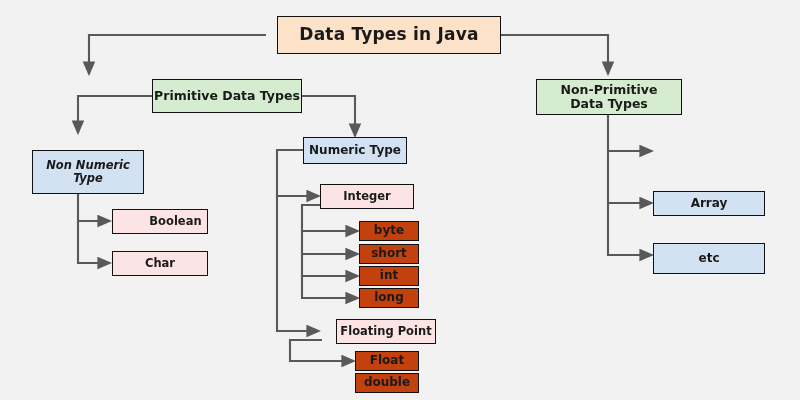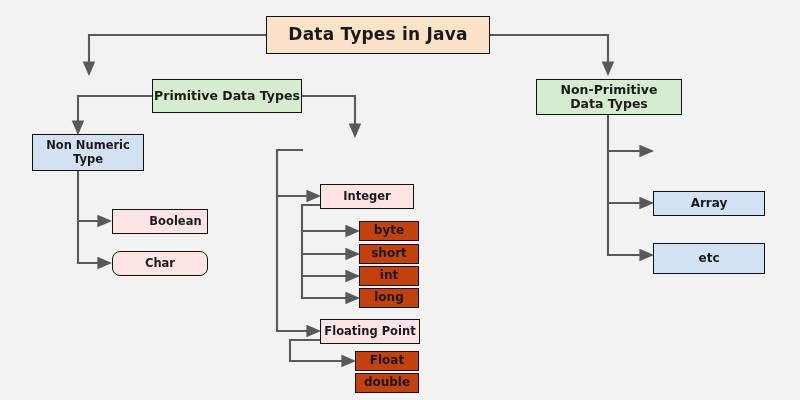--- a/index.html
+++ b/index.html
@@ -34,20 +34,21 @@
     color: #1a1a1a;
     line-height: 1.15;
     white-space: pre-line;
     z-index: 2;
   }
   .n-title {
     background: #fce2c8;
     font-size: 17px;
     font-weight: bold;
     letter-spacing: 0.2px;
+    margin-left: 11px;
   }
   .n-green {
     background: #d5ecd0;
     font-size: 12.5px;
     font-weight: bold;
   }
   .n-blue {
     background: #d3e2f3;
     font-size: 11.5px;
     font-weight: bold;
@@ -115,39 +116,40 @@
     </g>
   </svg>
 
   <div class="node n-title" style="left:266px; top:16px; width:224px; height:38px;">Data Types in Java</div>
 
   <div class="node n-green" style="left:152px; top:79px; width:150px; height:34px;">Primitive Data Types</div>
 
   <div class="node n-green" style="left:536px; top:79px; width:146px; height:36px;">Non-Primitive
 Data Types</div>
 
-  <div class="node n-blue" style="left:32px; top:134px; width:112px; height:37px;">Non Numeric
+  <div class="node n-blue" style="left:32px; top:150px; width:112px; height:44px;font-style:italic;">Non Numeric
 Type</div>
 
+  <div class="node n-blue-wide" style="left:303px; top:137px; width:104px; height:27px;">Numeric Type</div>
 
   <div class="node n-pink" style="left:112px; top:209px; width:96px; height:25px;padding-left:31px;">Boolean</div>
 
-  <div class="node n-pink" style="left:112px; top:251px; width:96px; height:25px;border-radius:8px;">Char</div>
+  <div class="node n-pink" style="left:112px; top:251px; width:96px; height:25px;">Char</div>
 
   <div class="node n-pink" style="left:320px; top:184px; width:94px; height:25px;">Integer</div>
 
   <div class="node n-yellow" style="left:359px; top:221px; width:60px; height:20px;">byte</div>
 
   <div class="node n-yellow" style="left:359px; top:244px; width:60px; height:20px;">short</div>
 
   <div class="node n-yellow" style="left:359px; top:266px; width:60px; height:20px;">int</div>
 
   <div class="node n-yellow" style="left:359px; top:288px; width:60px; height:20px;">long</div>
 
-  <div class="node n-pink" style="left:320px; top:319px; width:100px; height:25px;">Floating Point</div>
+  <div class="node n-pink" style="left:336px; top:319px; width:100px; height:25px;">Floating Point</div>
 
   <div class="node n-yellow" style="left:355px; top:351px; width:64px; height:20px;">Float</div>
 
   <div class="node n-yellow" style="left:355px; top:373px; width:64px; height:20px;">double</div>
 
 
   <div class="node n-blue-wide" style="left:653px; top:191px; width:112px; height:25px;">Array</div>
 
   <div class="node n-blue-wide" style="left:653px; top:243px; width:112px; height:31px;">etc</div>
 

